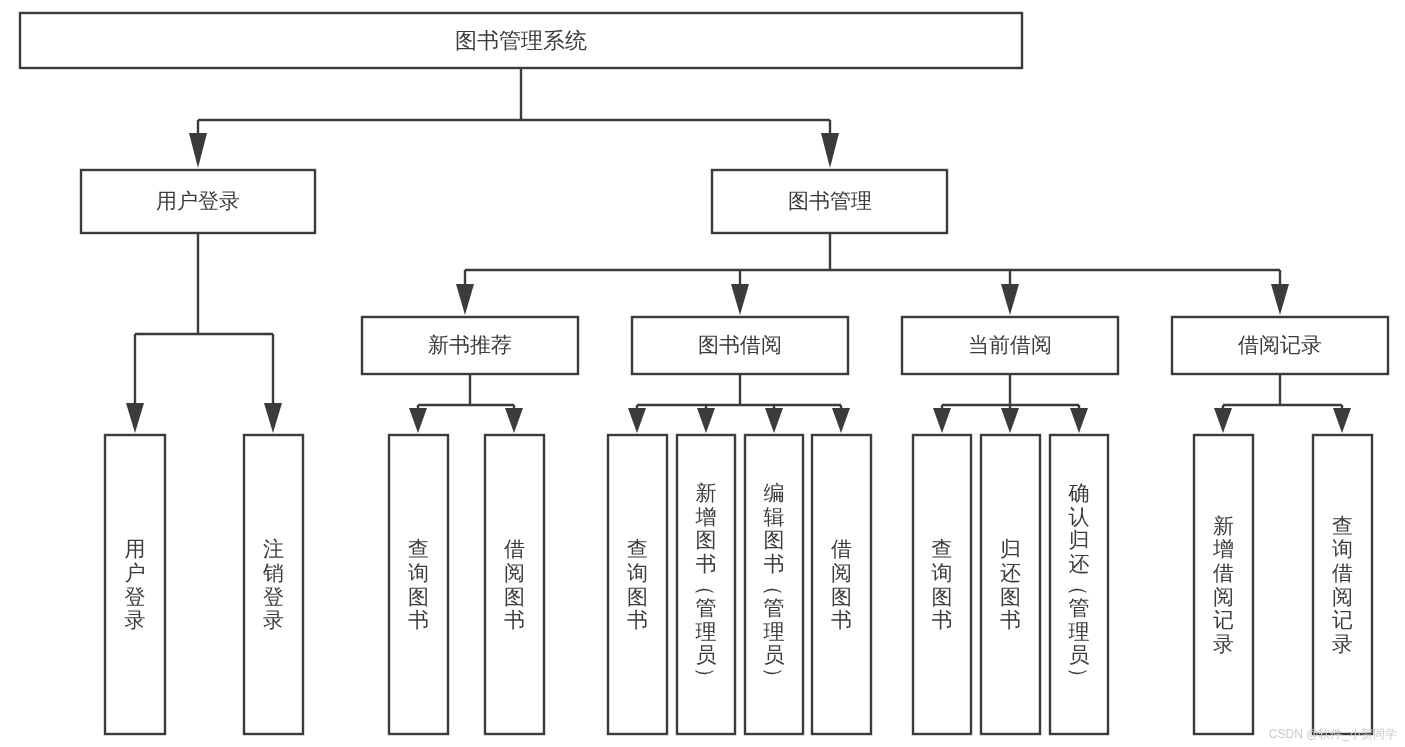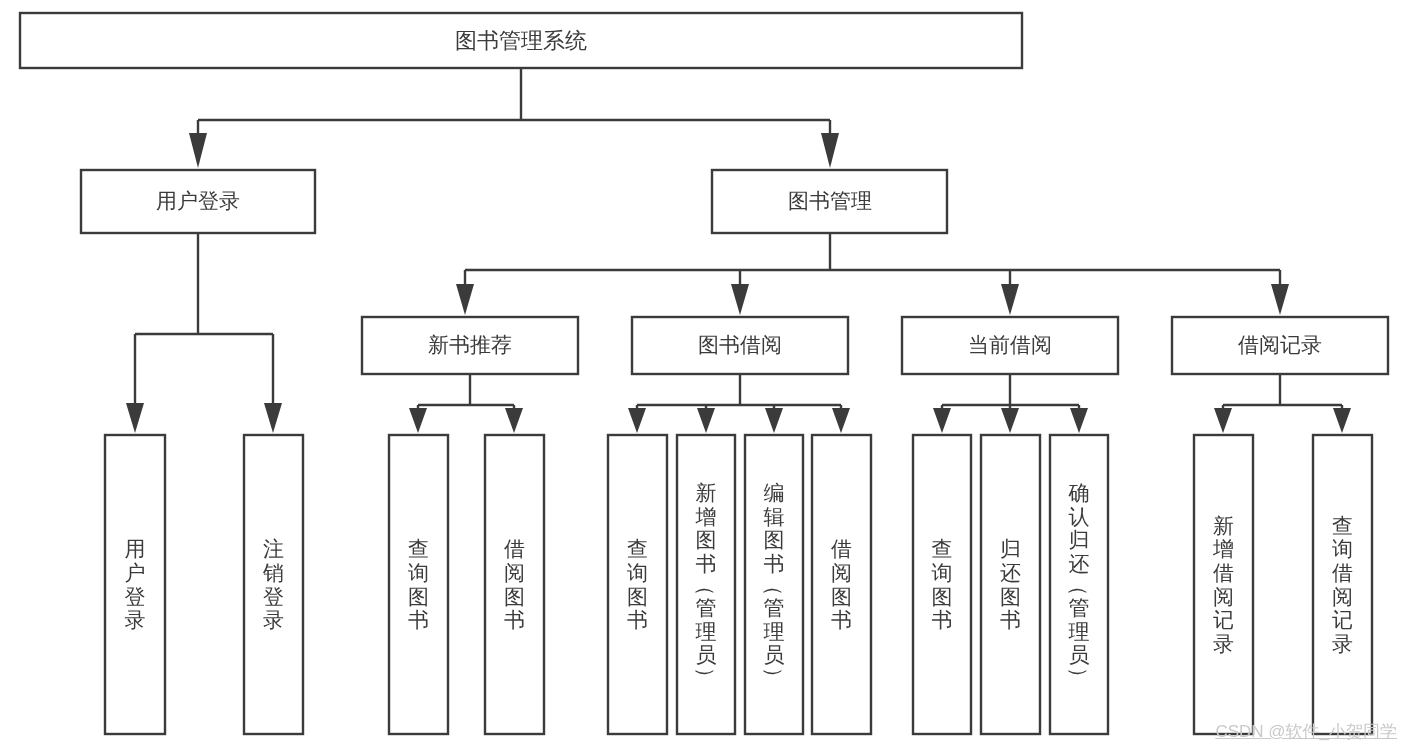--- a/index.html
+++ b/index.html
@@ -73,25 +73,24 @@
   .leaf-label-wrap span.rot {
     display: block;
     transform: rotate(90deg);
     line-height: 1;
   }
   .watermark {
     position: absolute;
     right: 8px;
     bottom: 4px;
     color: #c9c9c9;
-    font-size: 17px;
+    font-size: 12px;
     font-family: "Liberation Sans", "DejaVu Sans", sans-serif;
     white-space: nowrap;
     pointer-events: none;
-    text-decoration: underline;
   }
 </style>
 </head>
 <body>
 
 <div id="diagram-root">
 
   <svg class="canvas" viewBox="0 0 1405 747">
 
     <g>

